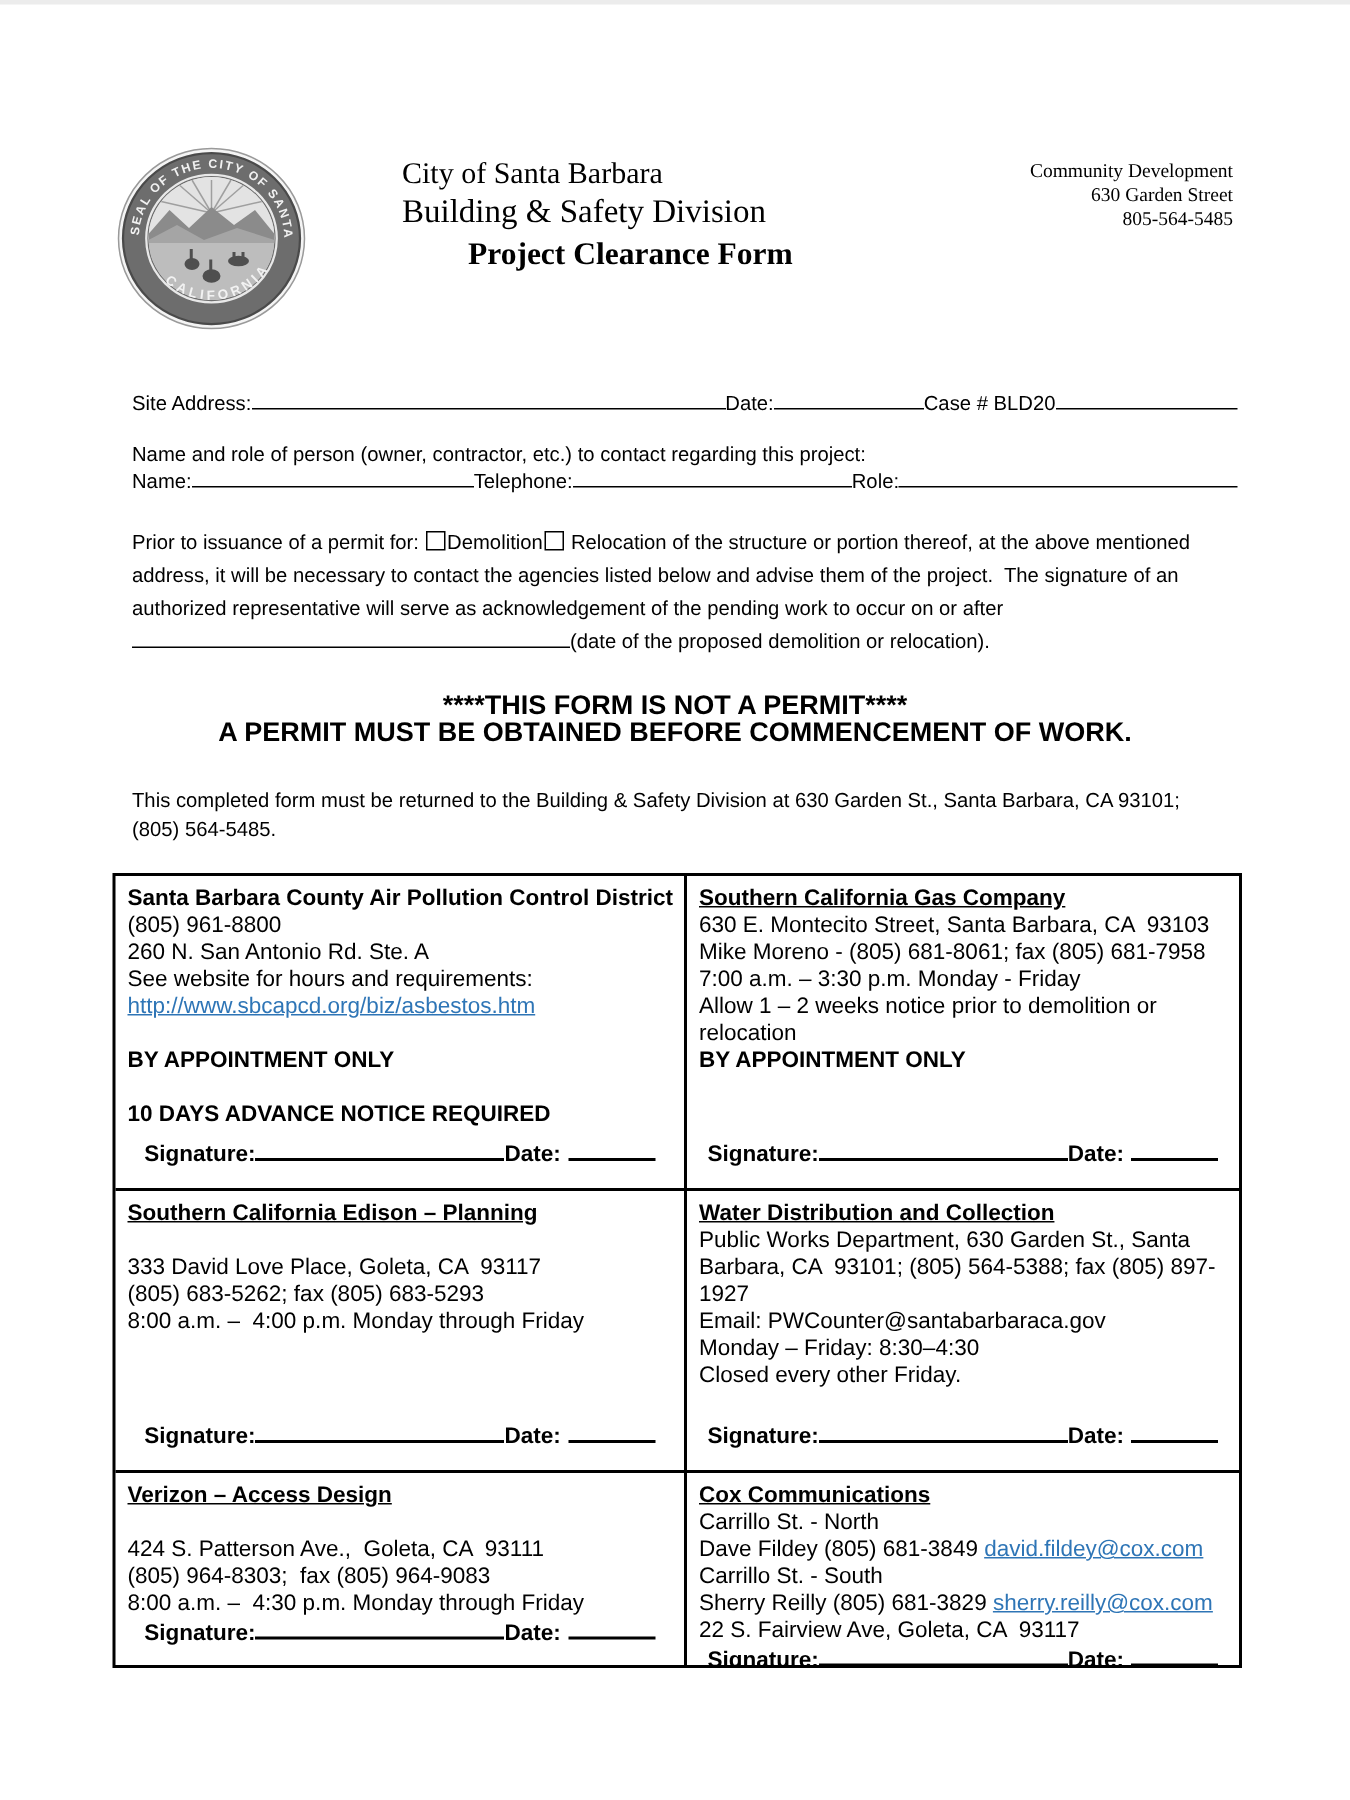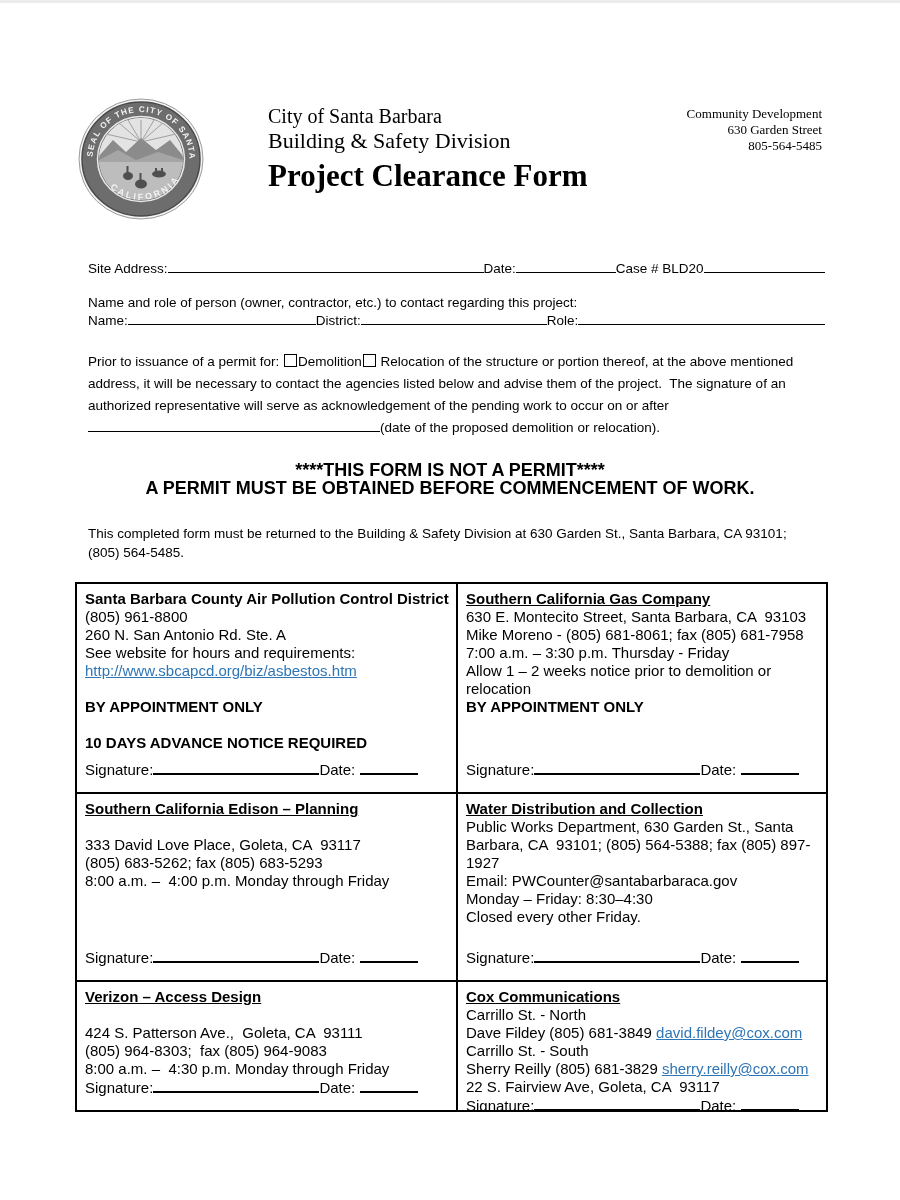--- a/index.html
+++ b/index.html
@@ -5,21 +5,21 @@
   html,body{margin:0;padding:0;background:#fff;}
   .page{position:relative;width:900px;height:1200px;background:#fff;box-sizing:border-box;
         font-family:"Liberation Sans",sans-serif;color:#000;border-top:3px solid #ececec;overflow:hidden;}
 
   
   .hdr{display:flex;align-items:flex-start;padding:95px 78px 0 78px;}
   .seal-wrap{width:126px;height:122px;flex:none;}
   .hdr-center{margin-left:64px;font-family:"Liberation Serif",serif;line-height:1.2;padding-top:6px;}
   .hdr-center .l1{font-size:20px;}
   .hdr-center .l2{font-size:22px;}
-  .hdr-center .l3{font-size:31px;font-weight:bold;margin-top:3px;}
+  .hdr-center .l3{font-size:21px;font-weight:bold;margin-top:3px;margin-left:44px;}
   .hdr-right{margin-left:auto;text-align:right;font-family:"Liberation Serif",serif;
              font-size:13px;line-height:16px;padding-top:8px;}
 
   
   .fields{margin:38px 75px 0 88px;font-size:13.5px;}
   .frow{display:flex;align-items:baseline;}
   .instr{margin-top:19px;}
   .fl{display:inline-block;border-bottom:1px solid #000;height:14px;}
   .w-site{width:316px;}
   .w-date{width:100px;}
@@ -47,21 +47,21 @@
   .r1{height:210px;}
   .r2{height:188px;}
   .r3{height:128px;}
   .cell-title{font-weight:bold;white-space:nowrap;}
   .cell-title.u{text-decoration:underline;}
   .line{white-space:pre-wrap;}
   .lnk{color:var(--link,#2e75b6);text-decoration:underline;cursor:pointer;}
   .n{font-weight:normal;}
   .b{font-weight:bold;}
   .bu{font-weight:bold;margin-top:12px;}
-  .sig-row{margin-top:auto;font-weight:normal;display:flex;align-items:baseline;}
+  .sig-row{margin-top:auto;font-weight:bold;display:flex;align-items:baseline;justify-content:center;}
   .sig-line{display:inline-block;width:166px;border-bottom:2px solid #000;height:13px;}
   .sig-short{display:inline-block;width:58px;border-bottom:2px solid #000;height:13px;margin-left:5px;}
   .seal-svg{width:100%;height:100%;}
 </style>
 </head>
 <body>
 
 <div class="page">
 
   <div class="hdr">
@@ -128,21 +128,21 @@
       <span class="fl w-site"></span>
       <span>Date:</span>
       <span class="fl w-date"></span>
       <span>Case # BLD20</span>
       <span class="fl grow"></span>
     </div>
     <div class="instr">Name and role of person (owner, contractor, etc.) to contact regarding this project:</div>
     <div class="frow">
       <span>Name:</span>
       <span class="fl w-name"></span>
-      <span>District:</span>
+      <span>Telephone:</span>
       <span class="fl w-tel"></span>
       <span>Role:</span>
       <span class="fl grow"></span>
     </div>
   </div>
 
   <div class="para"><span>Prior to issuance of a permit for: </span><span class="cb"></span><span>Demolition</span><span class="cb"></span><span> Relocation</span><span> of the structure or portion thereof, at the above mentioned address, it will be necessary to contact the agencies listed below and advise them of the project.  The signature of an authorized representative will serve as acknowledgement of the pending work to occur on or after</span></div>
   <div class="dline-row">
     <span class="fl w-propdate"></span>
     <span>(date of the proposed demolition or relocation).</span>
@@ -173,21 +173,21 @@
         <span class="sig-line"></span>
         <span class="date-label">Date:</span>
         <span class="sig-short"></span>
       </div>
     </div>
     <div class="cell r1 colR">
       <div class="cell-title u">Southern California Gas Company</div>
       <div class="cell-body">
           <div class="line"><span class="n">630 E. Montecito Street, Santa Barbara, CA  93103</span></div>
           <div class="line"><span class="n">Mike Moreno - (805) 681-8061; fax (805) 681-7958</span></div>
-          <div class="line"><span class="n">7:00 a.m. – 3:30 p.m. Thursday - Friday</span></div>
+          <div class="line"><span class="n">7:00 a.m. – 3:30 p.m. Monday - Friday</span></div>
           <div class="line"><span class="n">Allow 1 – 2 weeks notice prior to demolition or relocation</span></div>
           <div class="line"><span class="bu">BY APPOINTMENT ONLY</span></div>
         </div>
       <div class="sig-row">
         <span class="sig-label">Signature:</span>
         <span class="sig-line"></span>
         <span class="date-label">Date:</span>
         <span class="sig-short"></span>
       </div>
     </div>

